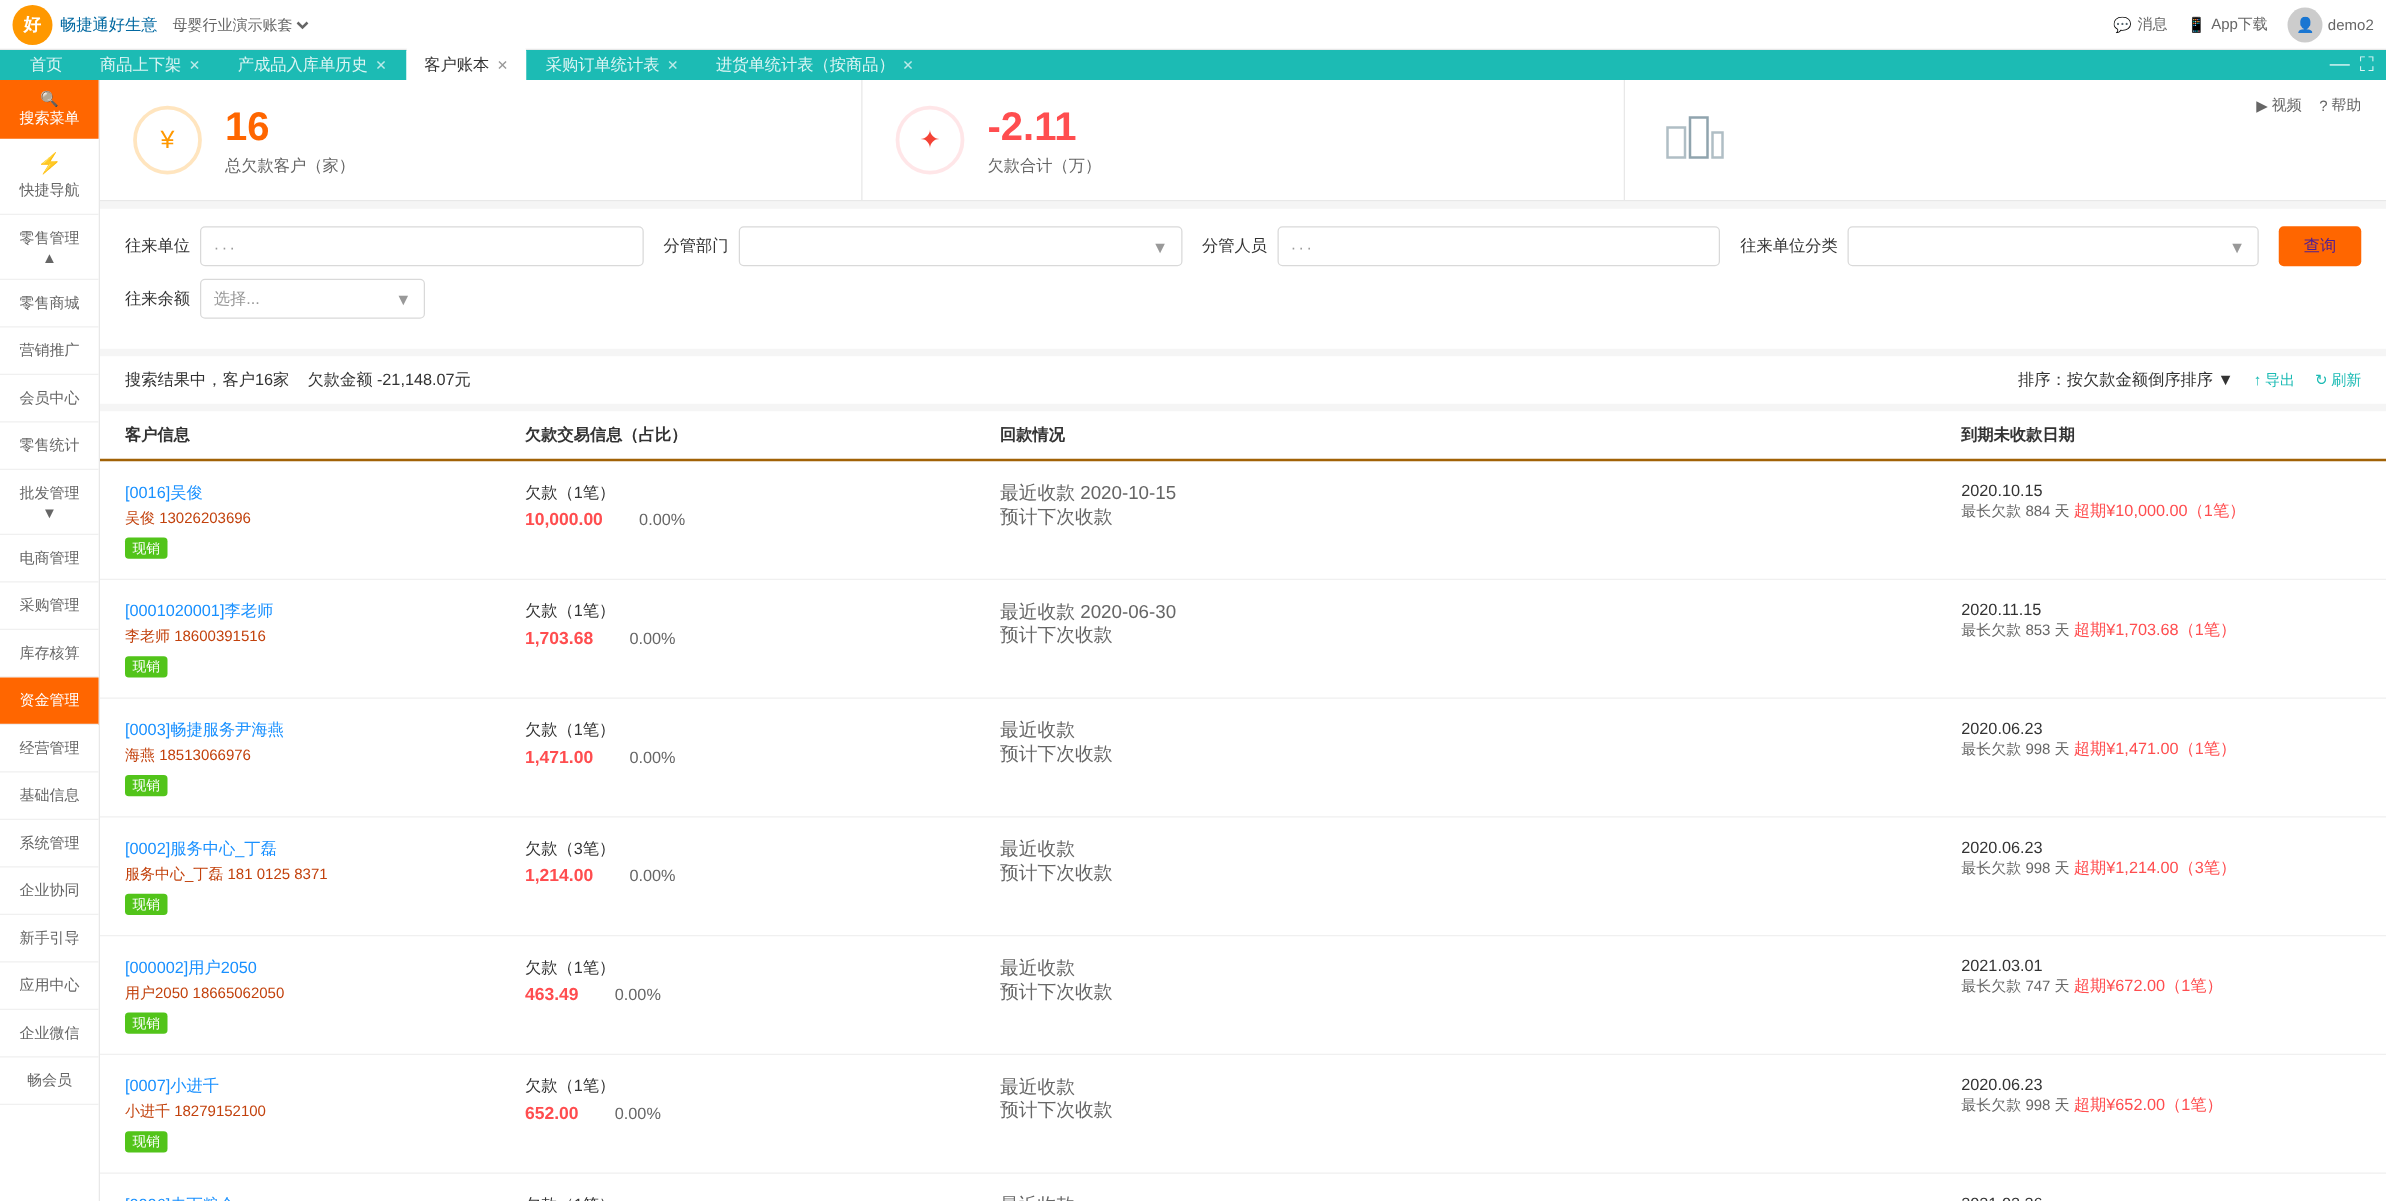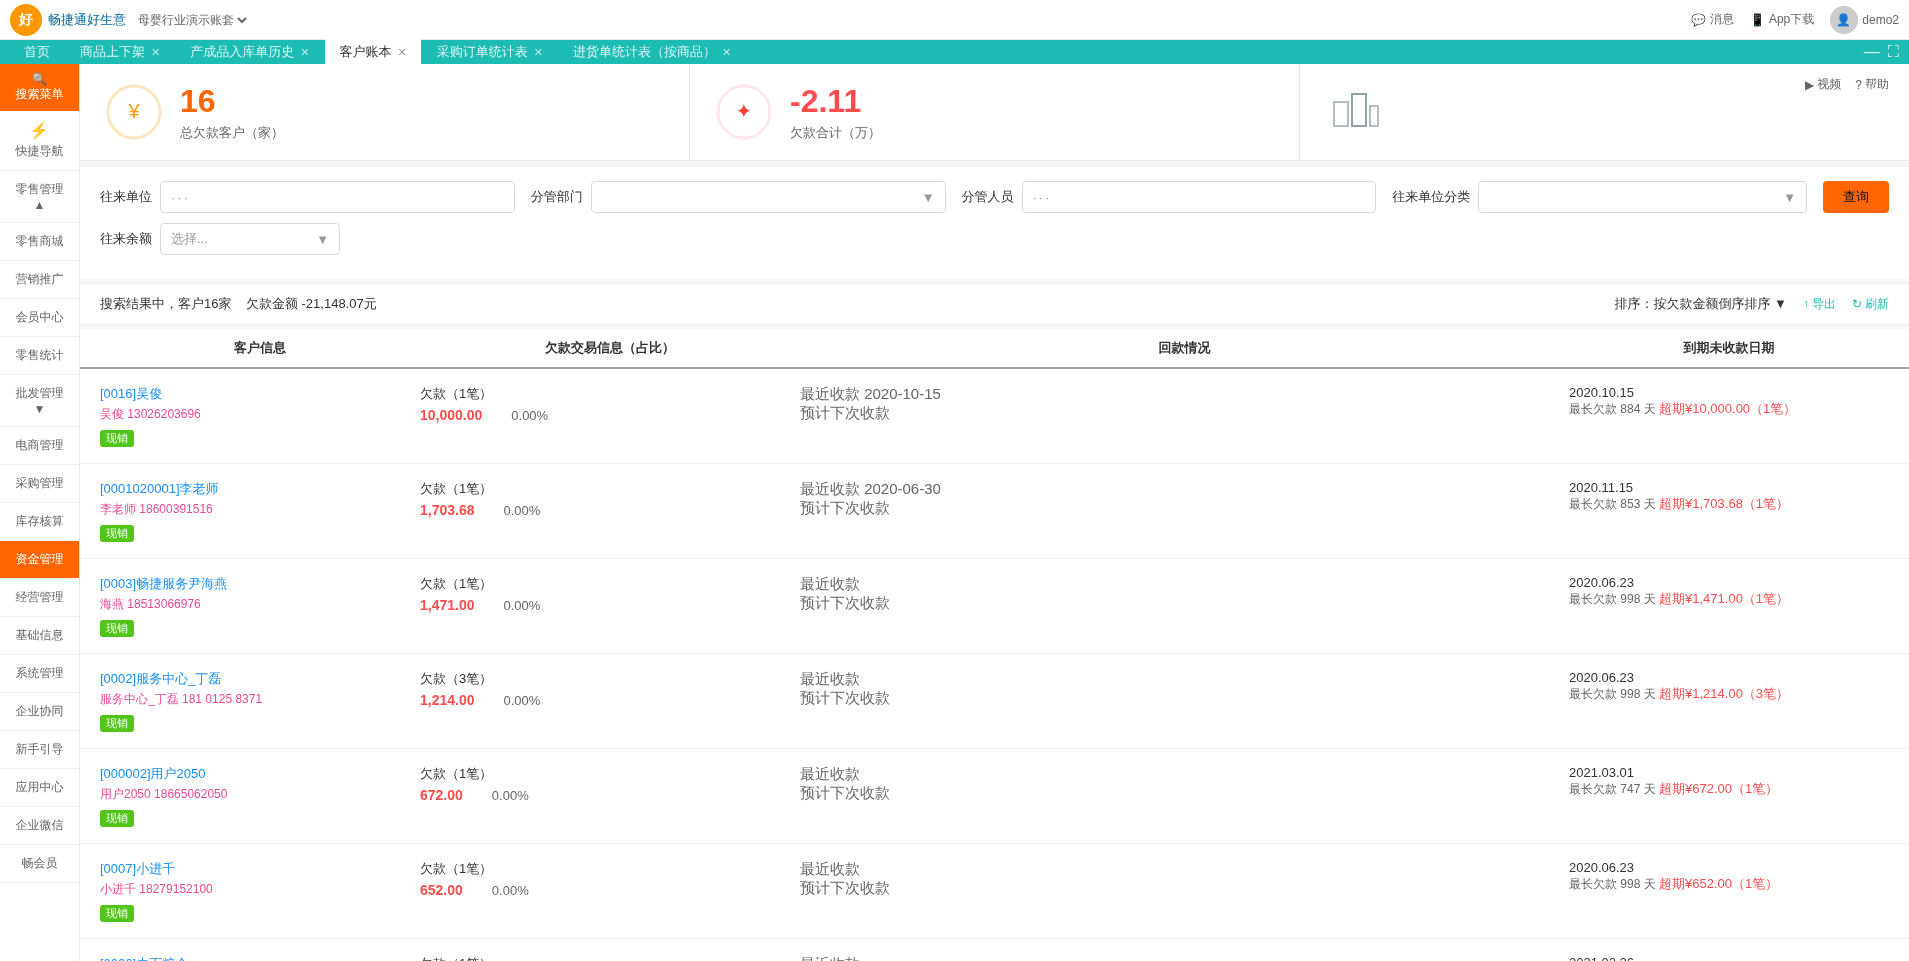--- a/index.html
+++ b/index.html
@@ -54,35 +54,35 @@
     .stat-action { font-size: 12px; color: #666; display: flex; align-items: center; gap: 3px; cursor: pointer; }
 
     
     .filter-area { background: #fff; padding: 14px 20px; margin-bottom: 6px; }
     .filter-row { display: flex; align-items: center; gap: 16px; margin-bottom: 10px; }
     .filter-item { display: flex; align-items: center; gap: 8px; flex: 1; }
     .filter-label { font-size: 13px; color: #333; white-space: nowrap; }
     .filter-select { flex: 1; height: 32px; border: 1px solid #d9d9d9; border-radius: 4px; padding: 0 10px; font-size: 13px; background: #fff; cursor: pointer; display: flex; align-items: center; justify-content: space-between; }
     .filter-dots { color: #999; letter-spacing: 2px; }
     .filter-arrow { color: #999; }
-    .btn-search { background: #ff6600; color: #0f172a; border: none; border-radius: 4px; height: 32px; padding: 0 20px; cursor: pointer; font-size: 13px; }
+    .btn-search { background: #ff6600; color: #4c1d95; border: none; border-radius: 4px; height: 32px; padding: 0 20px; cursor: pointer; font-size: 13px; }
     .collapse-row { text-align: center; color: #1cbbb4; font-size: 13px; cursor: pointer; border-top: 1px solid #f0f0f0; padding-top: 8px; margin-top: 4px; }
 
     
     .results-bar { background: #fff; padding: 10px 20px; display: flex; align-items: center; justify-content: space-between; margin-bottom: 6px; }
     .results-actions { display: flex; align-items: center; gap: 16px; }
     .action-btn { font-size: 12px; color: #1cbbb4; cursor: pointer; display: flex; align-items: center; gap: 3px; }
 
     
     .table-container { background: #fff; }
-    .table-header { display: grid; grid-template-columns: 320px 380px 1fr 320px; padding: 10px 20px; border-bottom: 2px solid #a3a3a3; font-size: 13px; font-weight: bold; color: #333; text-align: center; }
+    .table-header { display: grid; grid-template-columns: 320px 380px 1fr 320px; padding: 10px 20px; border-bottom: 2px solid #a16207; font-size: 13px; font-weight: bold; color: #333; }
     .table-row { display: grid; grid-template-columns: 320px 380px 1fr 320px; padding: 16px 20px; border-bottom: 1px solid #f0f0f0; align-items: start; }
 
     .customer-name { color: #1890ff; font-size: 13px; cursor: pointer; }
-    .customer-detail { font-size: 12px; color: #ec4899; margin: 3px 0; }
+    .customer-detail { font-size: 12px; color: #c2410c; margin: 3px 0; }
     .customer-tag { display: inline-block; background: #52c41a; color: #fff; font-size: 11px; padding: 1px 6px; border-radius: 3px; margin-top: 4px; }
 
     .debt-count { font-size: 13px; color: #333; margin-bottom: 4px; }
     .debt-amount { color: #ff4d4f; font-size: 14px; font-weight: bold; }
     .debt-percent { font-size: 13px; color: #666; margin-left: 10px; }
 
     .return-info { font-size: 15px; color: #666; }
 
     .overdue-date { font-size: 13px; color: #333; }
     .overdue-days { font-size: 12px; color: #666; }
@@ -431,21 +431,21 @@
   </div>
             <div class="table-row">
     <div>
       <div class="customer-name">[000002]用户2050</div>
       <div class="customer-detail">用户2050  18665062050</div>
       <span class="customer-tag">现销</span>
     </div>
     <div>
       <div class="debt-count">欠款（1笔）</div>
       <div class="cell-debt">
-        <span class="debt-amount">672.00</span>
+        <span class="debt-amount">463.49</span>
         <span class="debt-percent">0.00%</span>
       </div>
     </div>
     <div>
       <div class="return-info">最近收款</div>
       <div class="return-info">预计下次收款</div>
     </div>
     <div>
       <div class="overdue-date">2021.03.01</div>
       <div class="overdue-days">最长欠款 747 天 <span class="overdue-amount">超期¥672.00（1笔）</span></div>

